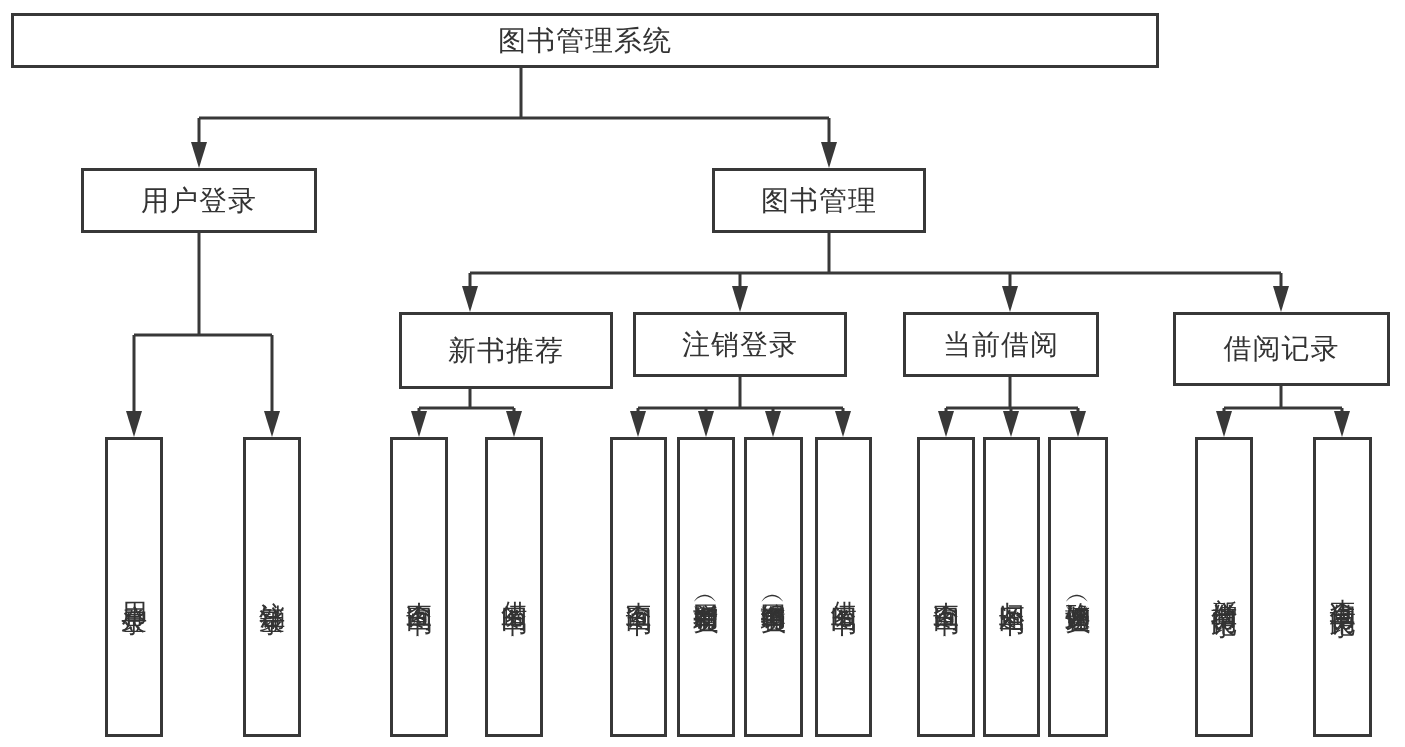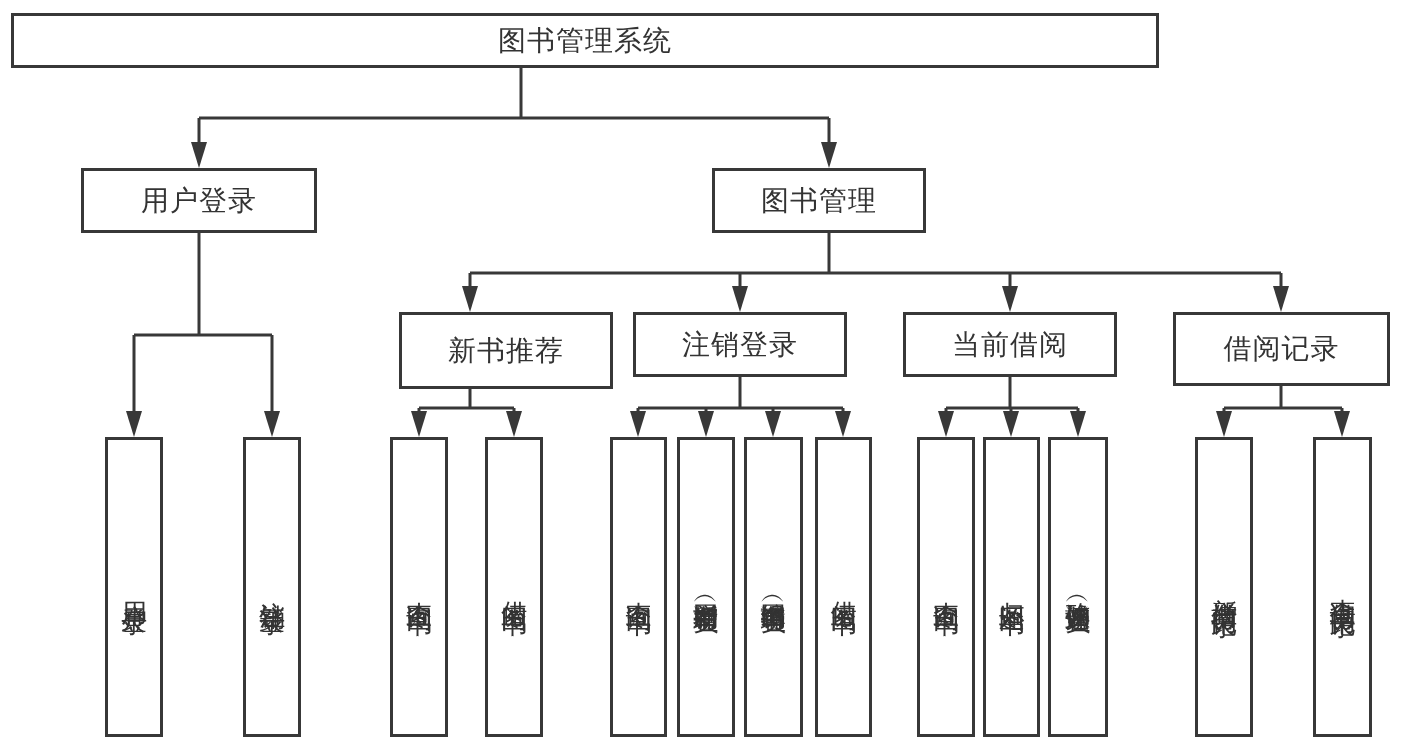--- a/index.html
+++ b/index.html
@@ -30,21 +30,21 @@
     line-height:1.05;
     letter-spacing:3px;
   }
   .v-node .v-text.long{font-size:25px;letter-spacing:1px;}
   
   #node-root{left:11px;top:13px;width:1148px;height:55px;}
   #node-user-login{left:81px;top:168px;width:236px;height:65px;}
   #node-book-mgmt{left:712px;top:168px;width:214px;height:65px;}
   #node-new-books{left:380px;top:312px;width:214px;height:77px;margin-left:19px;}
   #node-book-borrow{left:633px;top:312px;width:214px;height:65px;}
-  #node-current-borrow{left:903px;top:312px;width:214px;height:65px;}
+  #node-current-borrow{left:903px;top:312px;width:196px;height:65px;}
   #node-borrow-records{left:1173px;top:312px;width:217px;height:74px;}
   .leaf{top:437px;height:300px;}
   #leaf-user-login{left:105px;width:58px;}
   #leaf-logout{left:243px;width:58px;}
   #leaf-query-books-1{left:390px;width:58px;}
   #leaf-borrow-books-1{left:485px;width:58px;}
   #leaf-query-books-2{left:610px;width:57px;}
   #leaf-add-books{left:677px;width:58px;}
   #leaf-edit-books{left:744px;width:59px;}
   #leaf-borrow-books-2{left:815px;width:57px;}

